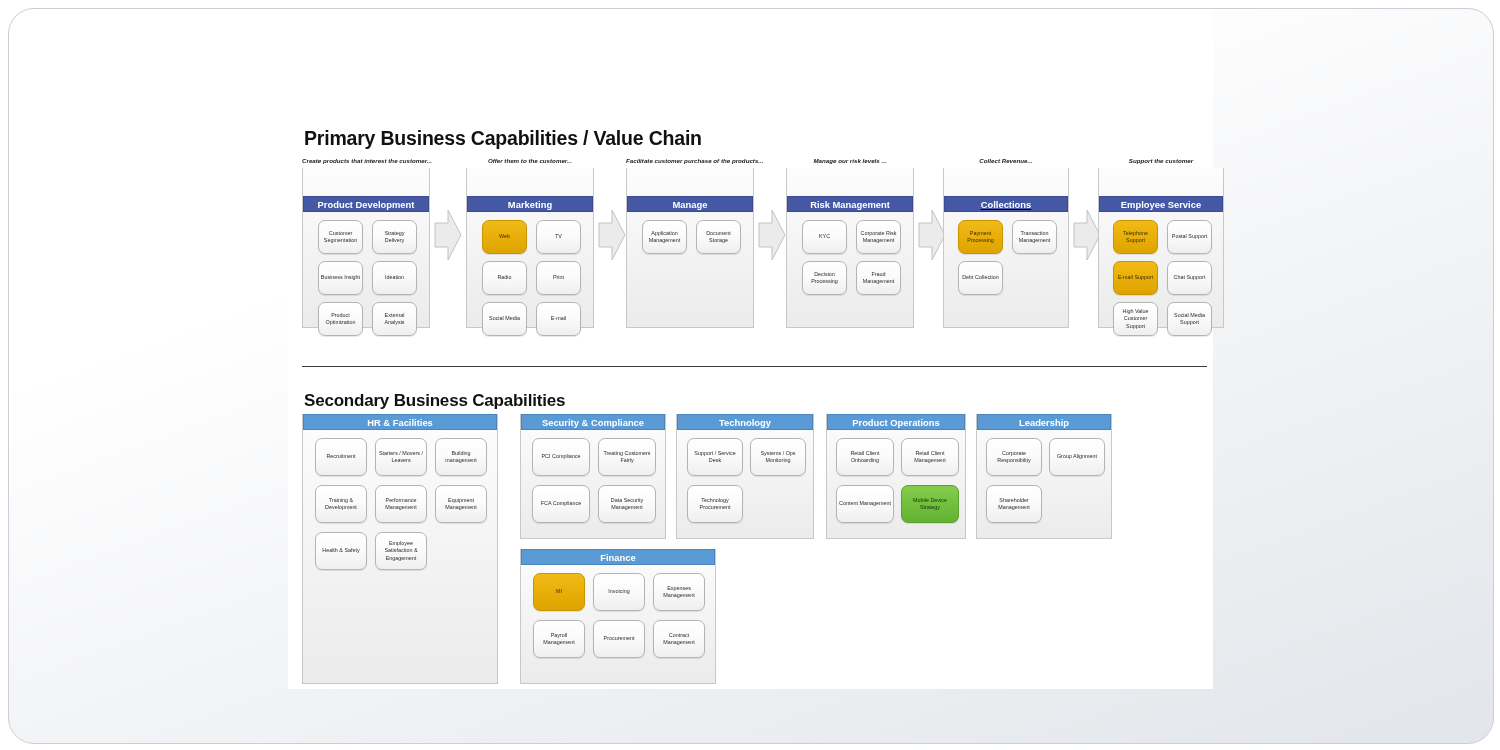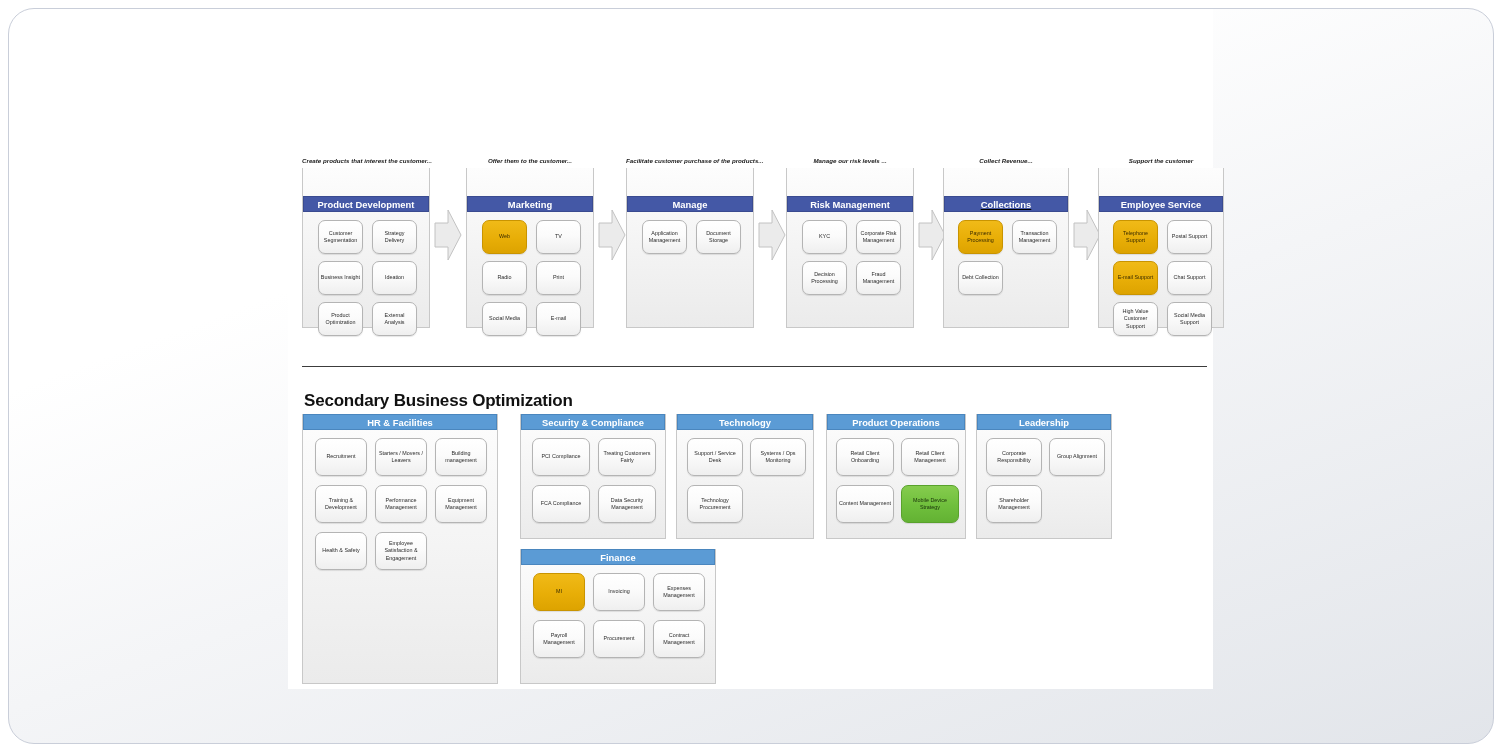--- a/index.html
+++ b/index.html
@@ -90,20 +90,21 @@
   .legend-chip.amber{background:linear-gradient(180deg,#f2c01c 0%,#ecb20a 60%,#e0a500 100%);border:1px solid #cb9500;}
   .legend-chip.red{background:linear-gradient(180deg,#f74e1d 0%,#f13510 60%,#e52a06 100%);border:1px solid #cf2705;}
   .legend-label{position:absolute;left:76px;top:5px;font-size:6.6px;color:#1c1c1c;white-space:nowrap;}
 </style>
 </head>
 <body>
 
 <div id="app-frame">
   <div id="slide">
 
+    <h1 class="section-title" id="primary-title">Primary Business Capabilities / Value Chain</h1>
 
     <div id="chain">
         <div class="chain-cell" style="left: 4px; width: 128px;">
           <div class="stage-caption">Create products that interest the customer...</div>
           <div class="panel primary" style="height: 160px;">
             <div class="panel-head">Product Development</div>
             <div class="panel-body" style="height: 144px;">
               <div class="cap" style="left: 15px; top: 8px; width: 45px; height: 34px;">
                 <span>Customer Segmentation</span>
               </div>
@@ -250,21 +251,21 @@
               <div class="cap" style="left: 68px; top: 90px; width: 45px; height: 34px;">
                 <span>Social Media Support</span>
               </div>
             </div>
           </div>
         </div>
       </div>
 
     <div id="mid-divider"></div>
 
-    <h2 class="section-title" id="secondary-title">Secondary Business Optimization</h2>
+    <h2 class="section-title" id="secondary-title">Secondary Business Capabilities</h2>
 
     <div id="secondary-area">
         <div style="position: absolute; left: 14px; top: 405px; width: 196px;">
           <div class="panel secondary" style="top: 0px; height: 270px;">
             <div class="panel-head">HR &amp; Facilities</div>
             <div class="panel-body" style="height: 254px;">
               <div class="cap" style="left: 12px; top: 8px; width: 52px; height: 38px;">
                 <span>Recruitment</span>
               </div>
               <div class="cap" style="left: 72px; top: 8px; width: 52px; height: 38px;">

